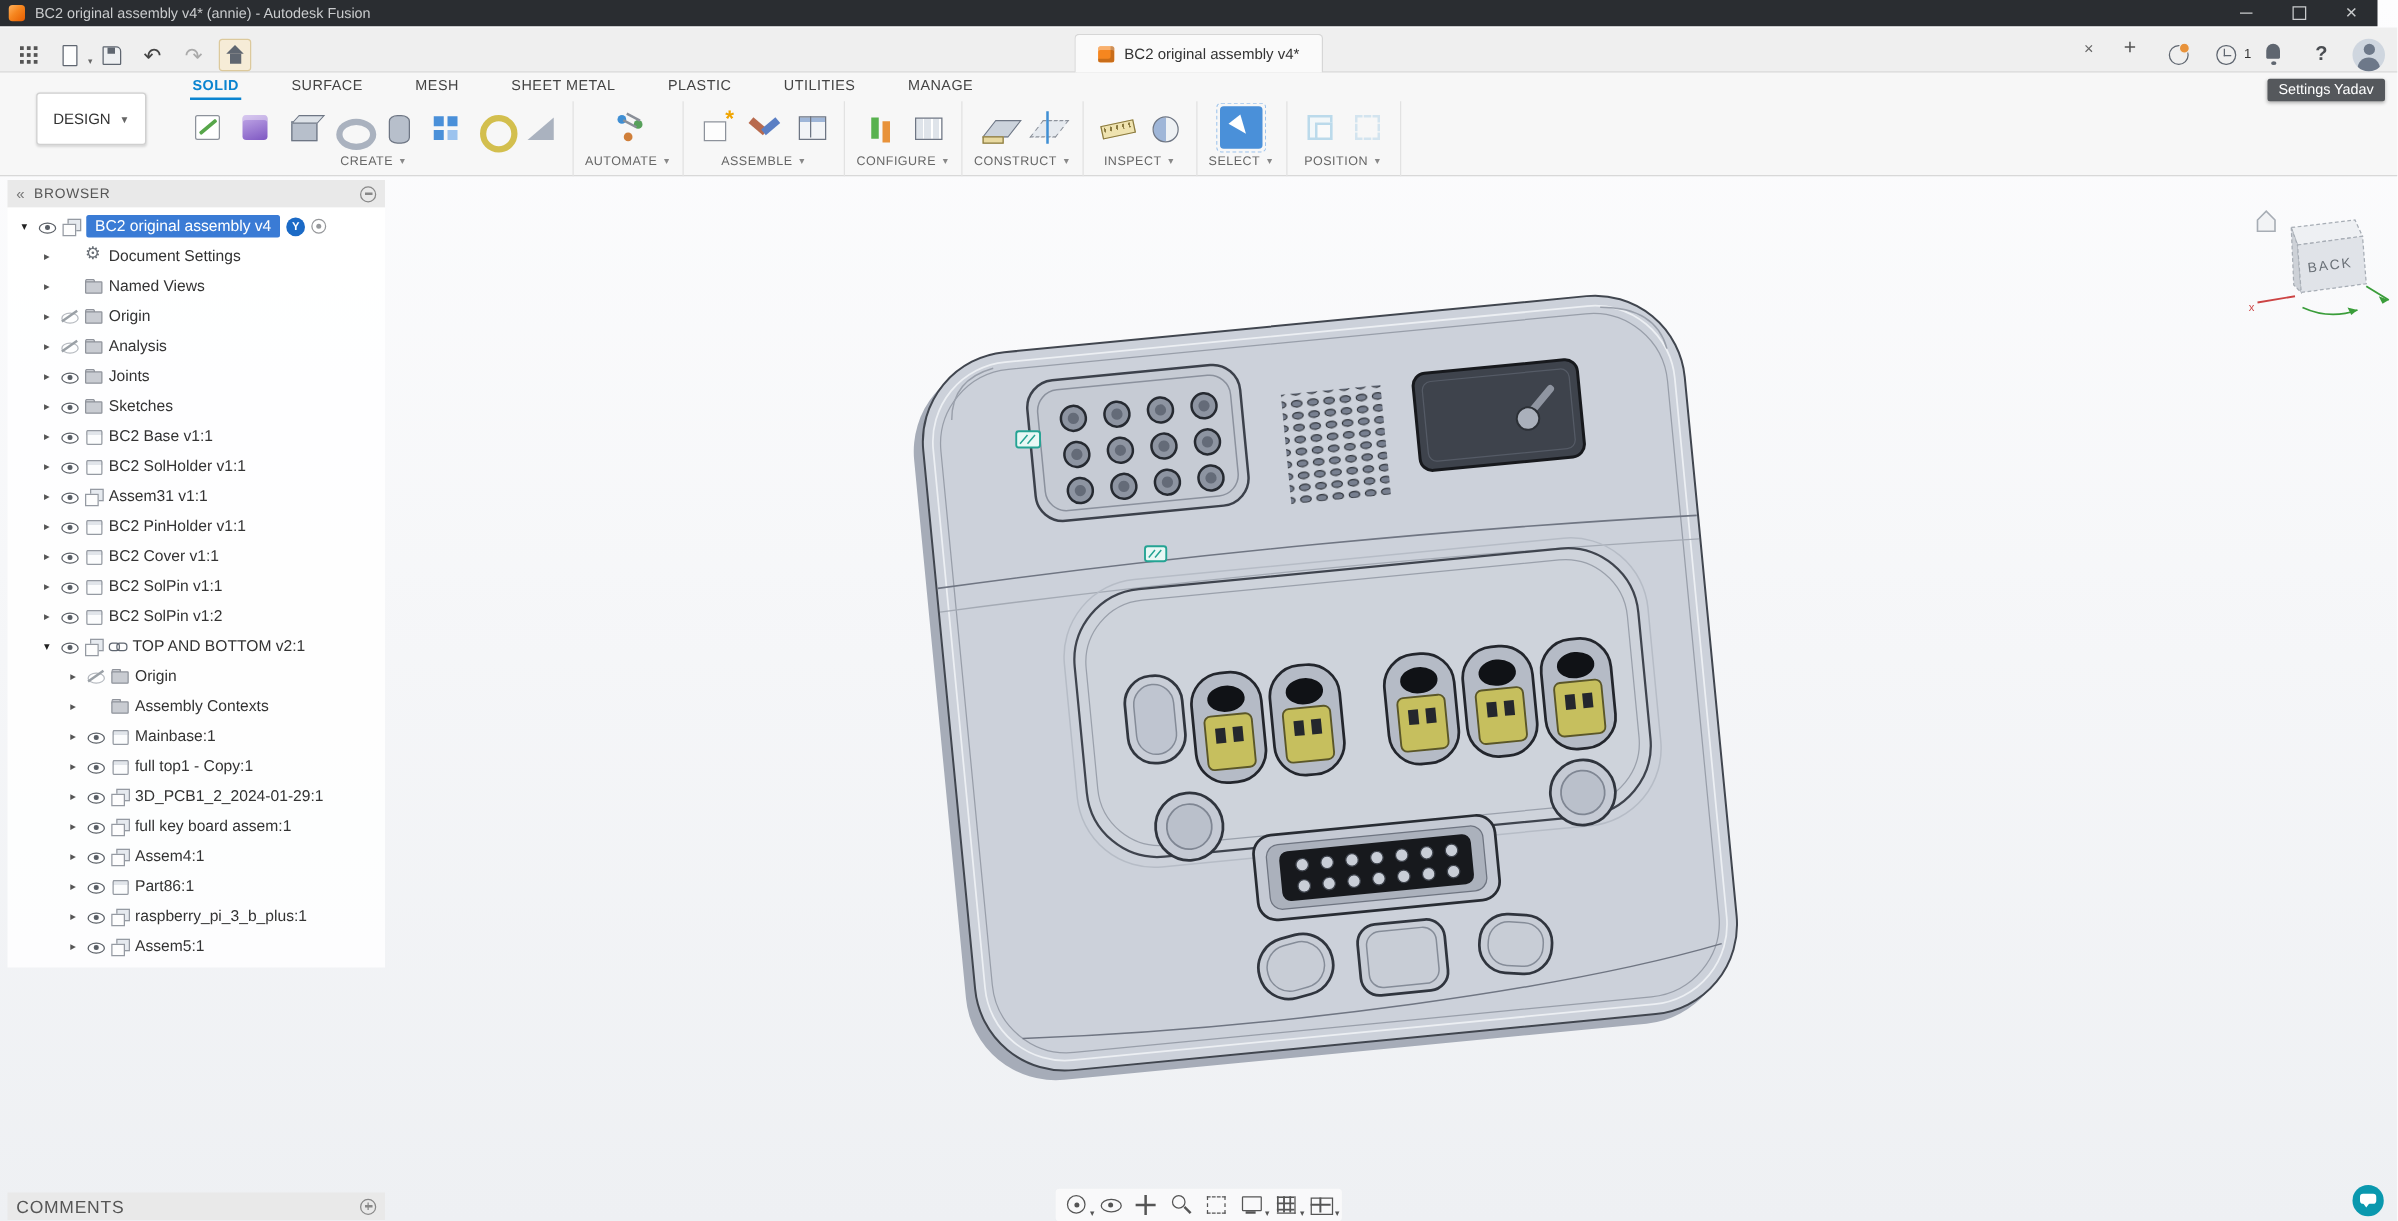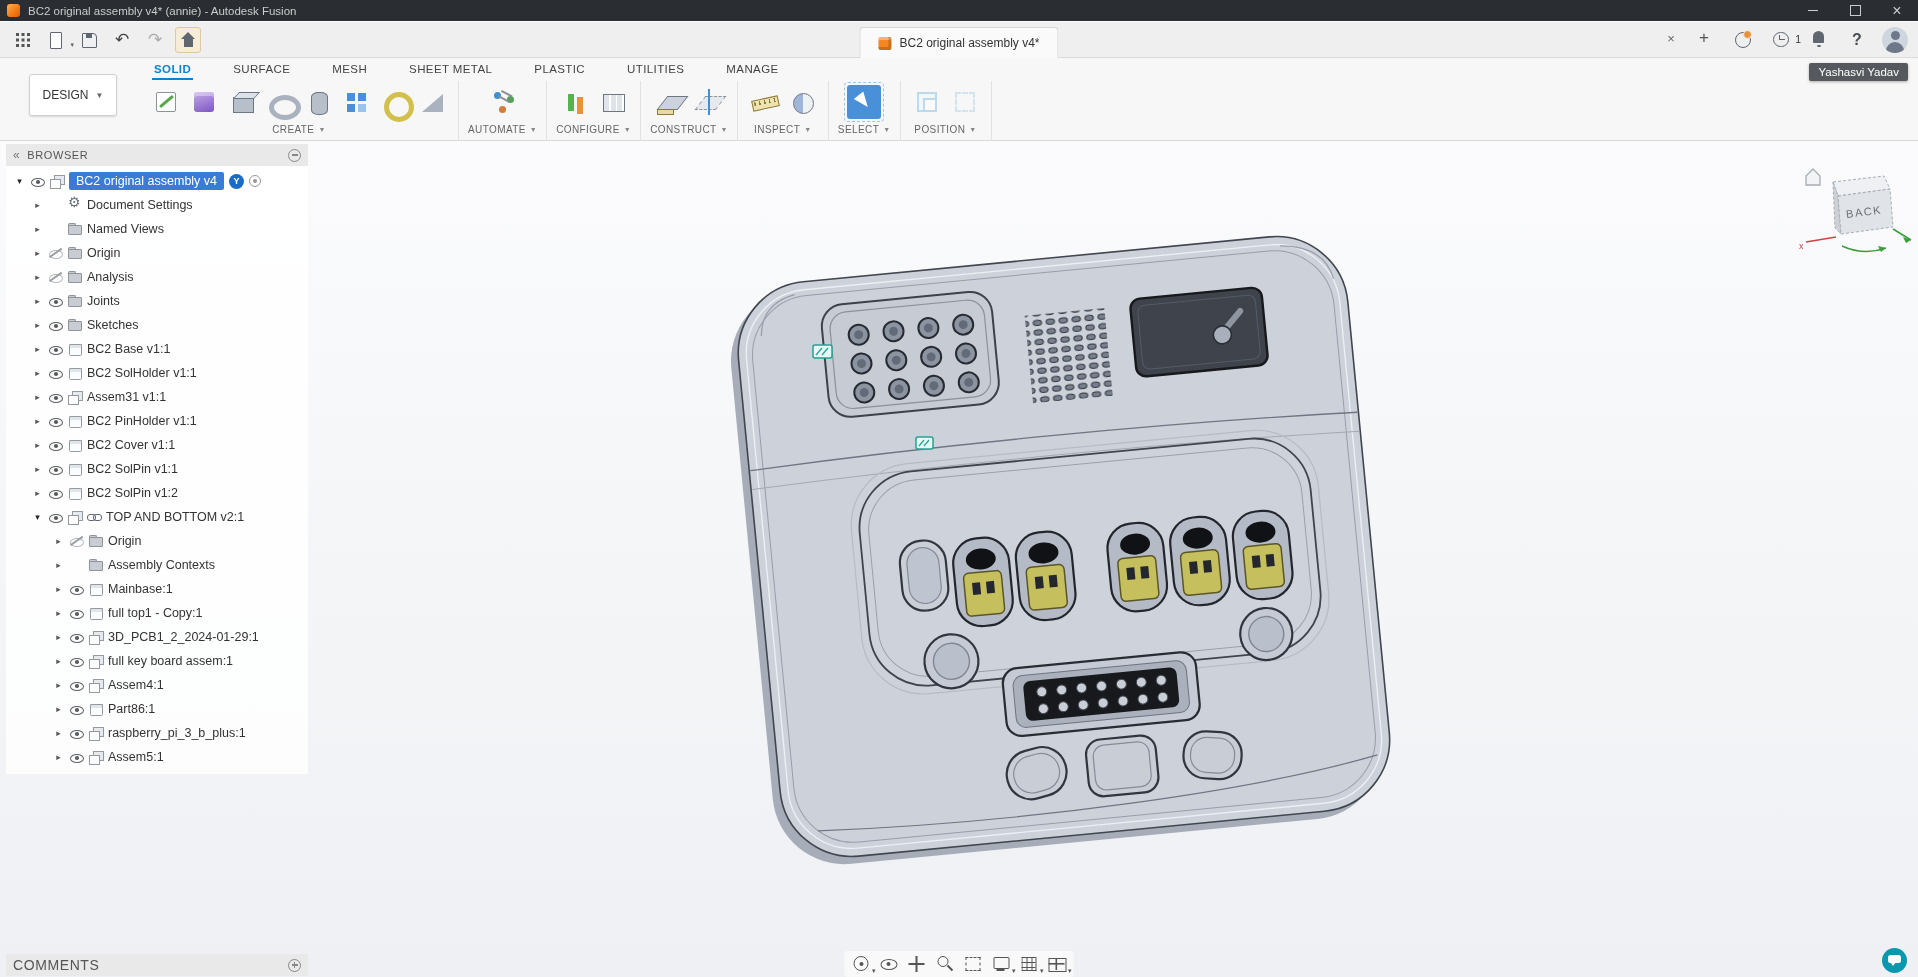--- a/index.html
+++ b/index.html
@@ -7,33 +7,33 @@
   body {
     width:1918px; height:977px; overflow:hidden; position:relative;
     font-family:"Liberation Sans","DejaVu Sans",sans-serif;
     background:#fff; color:#333;
   }
 
   
   .viewport { position:absolute; left:0; top:0; width:1918px; height:977px; }
 
   
-  .titlebar { position:absolute; top:0; left:0; right:0; height:21px; background:#2a2d31;
+  .titlebar { position:absolute; top:0; left:0; right:16px; height:21px; background:#2a2d31;
     display:flex; align-items:center; color:#c9cbcd; font-size:11.5px; z-index:40; }
   .app-logo { width:13px; height:13px; margin:0 8px 0 7px; border-radius:3px;
     background:linear-gradient(135deg,#ffb25e,#f6861f 45%,#e65c00); flex:none; }
   .win-controls { margin-left:auto; display:flex; }
   .winbtn { width:42px; height:22px; display:flex; align-items:center; justify-content:center; color:#c9cbcd; }
   .winbtn.min::before { content:''; width:10px; height:1.5px; background:#c9cbcd; }
   .winbtn.max::before { content:''; width:9px; height:9px; border:1.2px solid #c9cbcd; }
   .winbtn.close { font-size:16px; line-height:1; }
 
   
   .quickbar { position:absolute; top:22px; left:0; right:0; height:36px; background:#efefef;
-    border-bottom:1px solid #dadada; display:flex; align-items:center; z-index:40; }
+    border-bottom:1px solid #dadada; display:flex; align-items:flex-end; z-index:40; }
   .qleft { display:flex; align-items:center; gap:7px; padding-left:10px; }
   .qright { margin-left:auto; display:flex; align-items:center; gap:12px; padding-right:10px; }
   .qbtn { width:26px; height:26px; position:relative; display:inline-flex; align-items:center;
     justify-content:center; border-radius:3px; color:#555; flex:none; }
   .qcaret { position:absolute; right:-5px; bottom:4px; font-size:7px; color:#666; display:none; }
   .qbtn[data-caret="true"] .qcaret { display:block; }
   .qbtn[data-disabled="true"] { opacity:.4; }
   .qbtn[data-highlight="true"] { background:#f6ecd7; border:1px solid #dcc99c; }
   .qbadge { position:absolute; right:-7px; top:6px; font-size:10.5px; color:#333; }
   .qbadge:empty { display:none; }
@@ -537,21 +537,21 @@
         
       </span>
 
       <span class="qbtn" data-name="user-avatar">
         
         
       </span>
     </div>
 </div>
 
-<div class="user-tooltip" data-name="user-name-tooltip">Yashasvi Yadav</div>
+<div class="user-tooltip" data-name="user-name-tooltip">Settings Yadav</div>
 
 <div class="ribbon" data-name="ribbon">
   <div class="ribbon-tabs" data-name="ribbon-tab-strip">
 
       <span class="rtab" data-name="ribbon-tab" data-active="true">SOLID</span>
 
       <span class="rtab" data-name="ribbon-tab">SURFACE</span>
 
       <span class="rtab" data-name="ribbon-tab">MESH</span>
 
@@ -595,20 +595,34 @@
 
             <div class="tool" data-name="automate-icon"></div>
           </div>
         <div class="rlabel" data-name="ribbon-group-label">
           <span>AUTOMATE</span>
           <span class="caret" data-name="chevron-down-icon">▼</span>
         </div>
       </div>
 
 
+      <div class="rgroup" data-name="ribbon-group">
+        <div class="ricons" data-name="ribbon-group-icons">
+
+            <div class="tool" data-name="new-component-icon"></div>
+
+            <div class="tool" data-name="joint-icon"></div>
+
+            <div class="tool" data-name="rigid-group-icon"></div>
+          </div>
+        <div class="rlabel" data-name="ribbon-group-label">
+          <span>ASSEMBLE</span>
+          <span class="caret" data-name="chevron-down-icon">▼</span>
+        </div>
+      </div>
 
       <div class="rgroup" data-name="ribbon-group">
         <div class="ricons" data-name="ribbon-group-icons">
 
             <div class="tool" data-name="configuration-icon"></div>
 
             <div class="tool" data-name="configuration-table-icon"></div>
           </div>
         <div class="rlabel" data-name="ribbon-group-label">
           <span>CONFIGURE</span>

